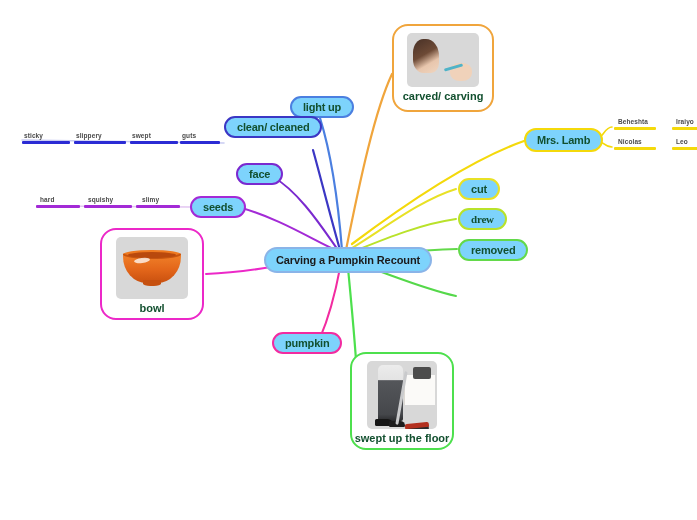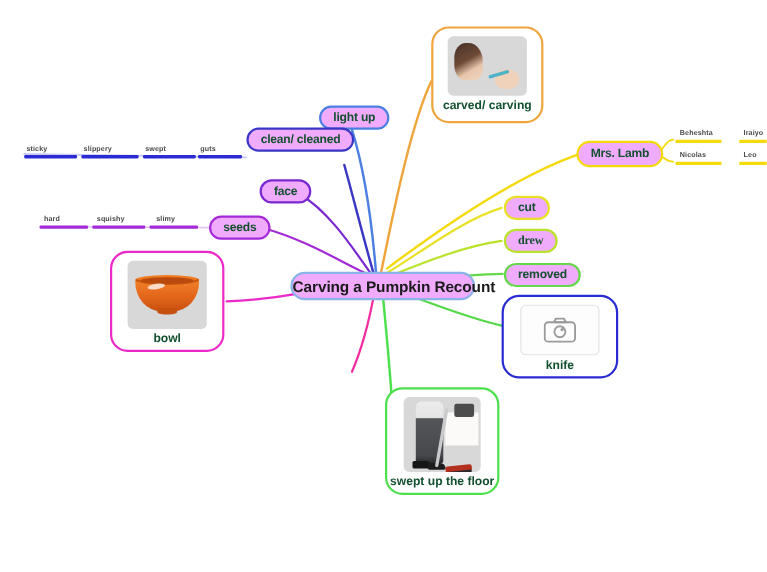--- a/index.html
+++ b/index.html
@@ -28,22 +28,22 @@
     height: 520px;
     pointer-events: none;
   }
 
   
   .node {
     position: absolute;
     box-sizing: border-box;
     display: flex;
     align-items: center;
-    justify-content: flex-start;
-    background: #f0abfc;
+    justify-content: center;
+    background: #7dd3fc;
     border-style: solid;
     border-width: 2px;
     border-radius: 14px;
     color: #12502f;
     font-weight: bold;
     white-space: nowrap;
     letter-spacing: -0.2px;
   }
   .node .label {
     display: block;
@@ -58,21 +58,21 @@
   }
 
   
   #root-node {
     left: 264px;
     top: 247px;
     width: 168px;
     height: 26px;
     border-radius: 14px;
     border-color: #8ab4e8;
-    font-size: 14px;
+    font-size: 11px;
     color: #1b1b1b;
     letter-spacing: -0.1px;
     z-index: 40;
   }
 
   
   .card {
     position: absolute;
     box-sizing: border-box;
     background: #ffffff;
@@ -326,20 +326,23 @@
   </div>
 
   <div class="node pill" style="left:236px; top:163px; border-color:#7a29cf;">
     <span class="label">face</span>
   </div>
 
   <div class="node pill" style="left:190px; top:196px; border-color:#a32ad6;">
     <span class="label">seeds</span>
   </div>
 
+  <div class="node pill" style="left:272px; top:332px; border-color:#f22ba0;">
+    <span class="label">pumpkin</span>
+  </div>
 
   <div class="node pill" style="left:458px; top:178px; border-color:#e8e125;">
     <span class="label">cut</span>
   </div>
 
   <div class="node pill" style="left:458px; top:208px; border-color:#b9e22a;font-family:Liberation Serif, serif;">
     <span class="label">drew</span>
   </div>
 
   <div class="node pill" style="left:524px; top:128px; border-color:#f4d90b; height:24px; border-radius:13px;">
@@ -363,31 +366,20 @@
     <div class="thumb thumb-bowl">
       <div class="bowl"></div>
       <div class="rim"></div>
       <div class="inner"></div>
       <div class="glint"></div>
       <div class="foot"></div>
     </div>
     <span class="caption">bowl</span>
   </div>
 
-  <div class="card" style="left:456px; top:268px; width:106px; height:76px; border-color:#2b2bd4;">
-    <div class="ph-box">
-      <svg width="30" height="24" viewBox="0 0 30 24">
-        <rect x="1.2" y="5" width="27.6" height="17.6" rx="3.2" fill="none" stroke="#9a9a9a" stroke-width="1.7"></rect>
-        <path d="M9.5,5 L11.4,1.6 L18.6,1.6 L20.5,5 Z" fill="none" stroke="#9a9a9a" stroke-width="1.7" stroke-linejoin="round"></path>
-        <circle cx="15" cy="13.6" r="5" fill="none" stroke="#9a9a9a" stroke-width="1.7"></circle>
-        <circle cx="17" cy="11.6" r="1.5" fill="#9a9a9a"></circle>
-      </svg>
-    </div>
-    <span class="caption">knife</span>
-  </div>
 
   <div class="card" style="left:350px; top:352px; width:104px; height:98px; border-color:#4de04d;">
     <div class="thumb thumb-sweep">
       <div class="cab"></div>
       <div class="app"></div>
       <div class="legs"></div>
       <div class="shoe"></div>
       <div class="shoe2"></div>
       <div class="handle"></div>
       <div class="broom"></div>

